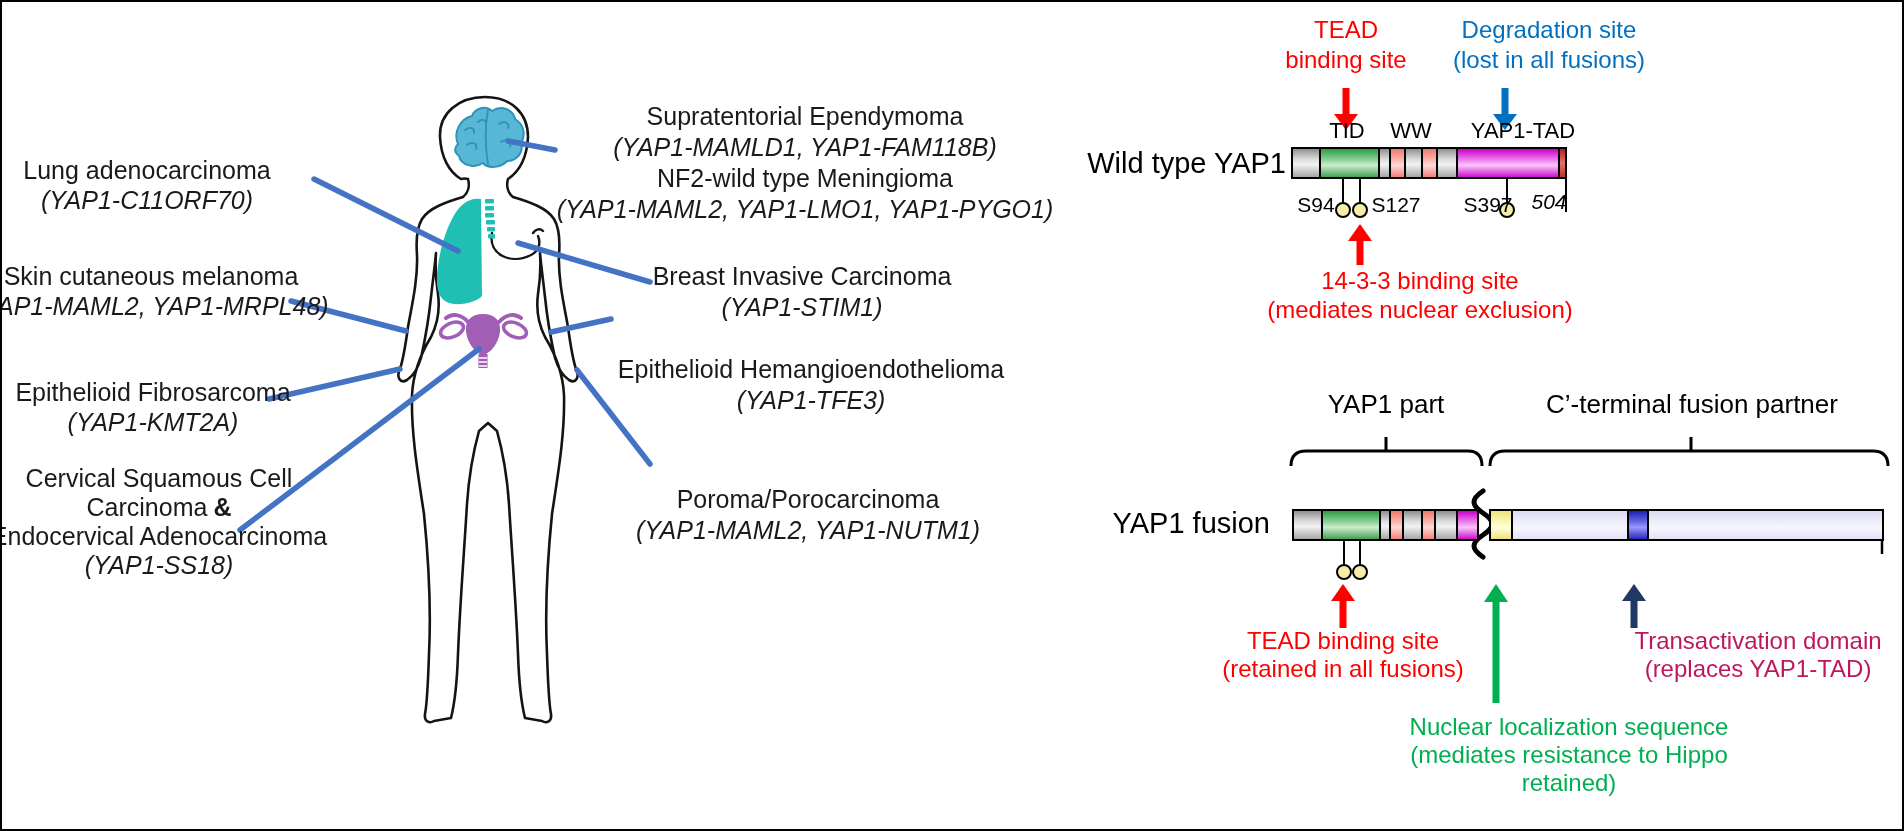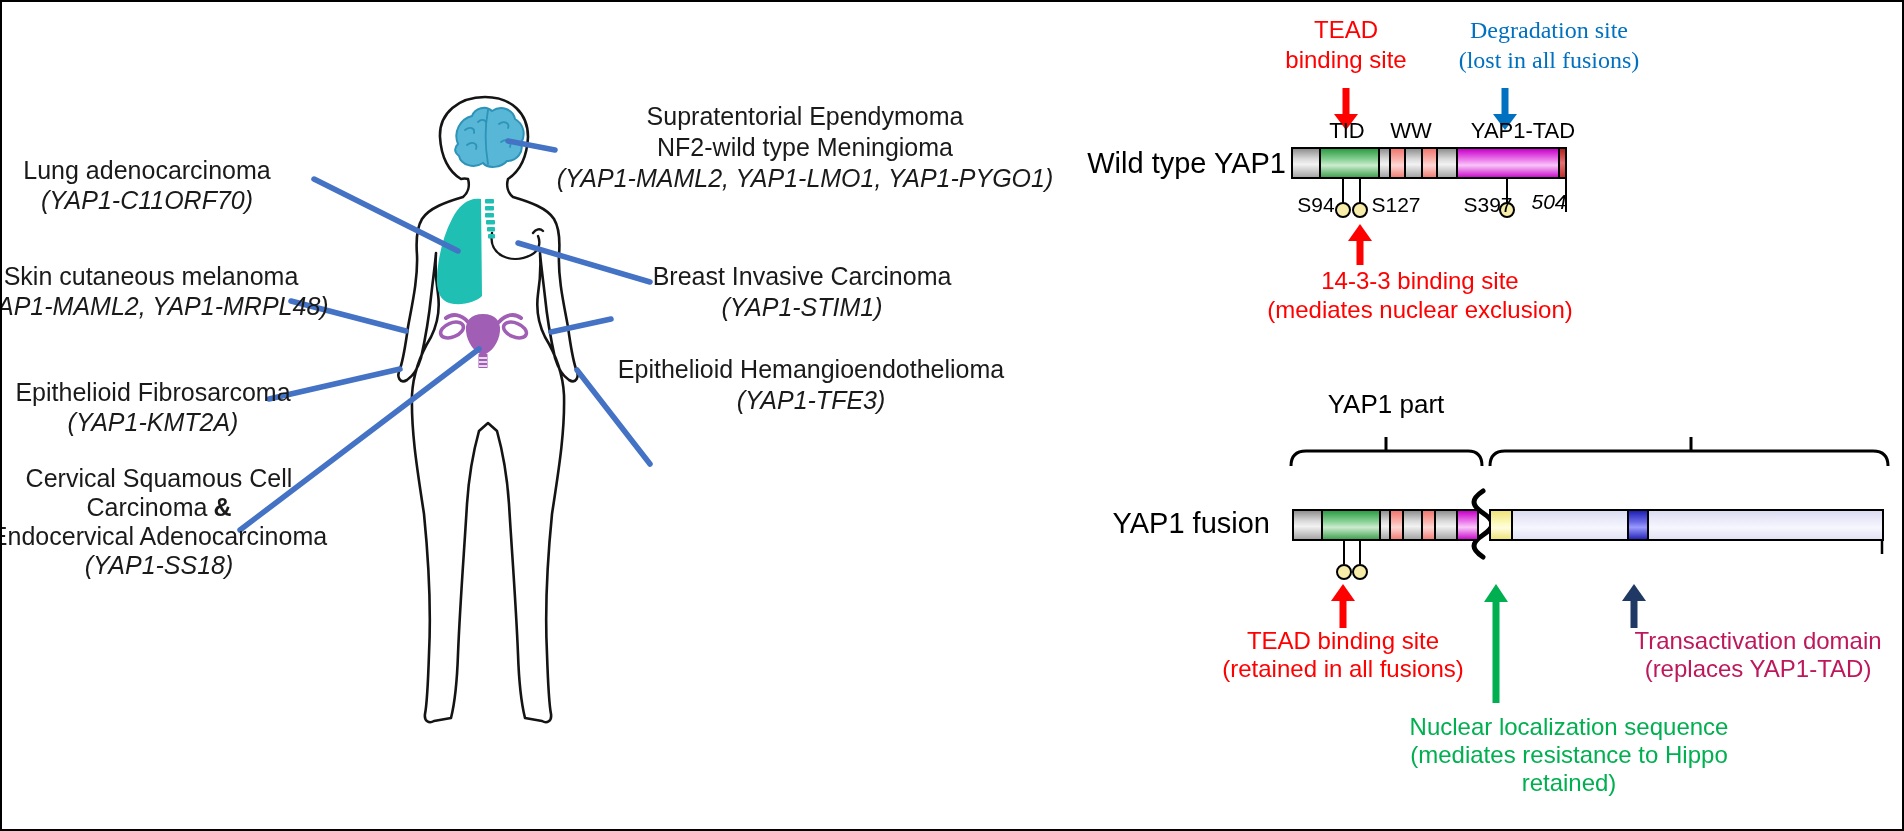--- a/index.html
+++ b/index.html
@@ -218,41 +218,46 @@
 
   <div class="txt lbl" style="left:157px;top:462px;line-height:29px;">
     <div>Cervical Squamous Cell</div>
     <div><span>Carcinoma</span><span class="amp">&amp;</span></div>
     <div>Endocervical Adenocarcinoma</div>
     <div class="gene">(YAP1-SS18)</div>
   </div>
 
   <div class="txt lbl" style="left:803px;top:99px;line-height:31px;">
     <div>Supratentorial Ependymoma</div>
+    <div class="gene">(YAP1-MAMLD1, YAP1-FAM118B)</div>
     <div>NF2-wild type Meningioma</div>
     <div class="gene">(YAP1-MAML2, YAP1-LMO1, YAP1-PYGO1)</div>
   </div>
 
   <div class="txt lbl" style="left:800px;top:259px;line-height:31px;">
     <div>Breast Invasive Carcinoma</div>
     <div class="gene">(YAP1-STIM1)</div>
   </div>
 
   <div class="txt lbl" style="left:809px;top:352px;line-height:31px;">
     <div>Epithelioid Hemangioendothelioma</div>
     <div class="gene">(YAP1-TFE3)</div>
   </div>
 
+  <div class="txt lbl" style="left:806px;top:482px;line-height:31px;">
+    <div>Poroma/Porocarcinoma</div>
+    <div class="gene">(YAP1-MAML2, YAP1-NUTM1)</div>
+  </div>
 
   <div class="txt ann red" style="left:1344px;top:13px;">
     <div>TEAD</div>
     <div>binding site</div>
   </div>
 
-  <div class="txt ann blue" style="left:1547px;top:13px;font-family:Liberation Serif, serif;">
+  <div class="txt ann blue" style="left:1547px;top:13px;">
     <div>Degradation site</div>
     <div>(lost in all fusions)</div>
   </div>
 
   <div class="txt dom" style="left:1345px;top:117px;">TID</div>
   <div class="txt dom" style="left:1409px;top:117px;">WW</div>
   <div class="txt dom" style="left:1505px;top:117px;margin-left:16px;">YAP1-TAD</div>
 
   <div class="big" style="position:absolute;left:1020px;top:146px;width:264px;text-align:right;">Wild type YAP1</div>
 
@@ -260,20 +265,21 @@
   <div class="txt res" style="left:1394px;top:192px;">S127</div>
   <div class="txt res" style="left:1486px;top:192px;">S397</div>
   <div class="txt res" style="left:1547px;top:189px;font-style:italic;">504</div>
 
   <div class="txt ann red" style="left:1418px;top:264px;line-height:29px;">
     <div>14-3-3 binding site</div>
     <div>(mediates nuclear exclusion)</div>
   </div>
 
   <div class="txt part" style="left:1384px;top:388px;">YAP1 part</div>
+  <div class="txt part" style="left:1690px;top:388px;">C’-terminal fusion partner</div>
 
   <div class="big" style="position:absolute;left:1020px;top:506px;width:248px;text-align:right;">YAP1 fusion</div>
 
   <div class="txt ann red" style="left:1341px;top:625px;line-height:28px;">
     <div>TEAD binding site</div>
     <div>(retained in all fusions)</div>
   </div>
 
   <div class="txt ann navy" style="left:1756px;top:625px;line-height:28px;">
     <div>Transactivation domain</div>

